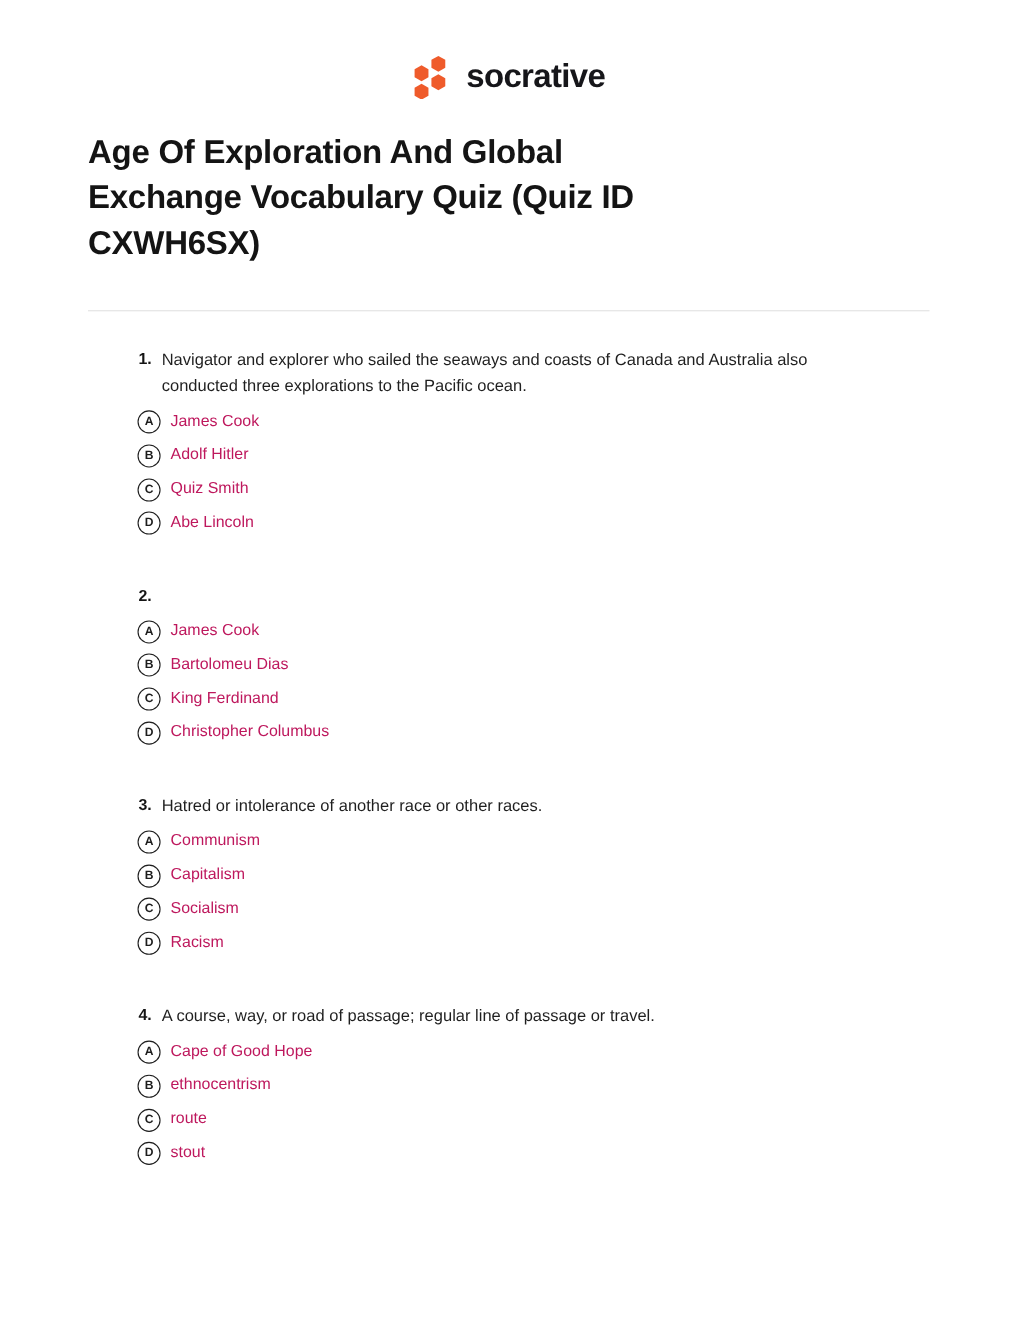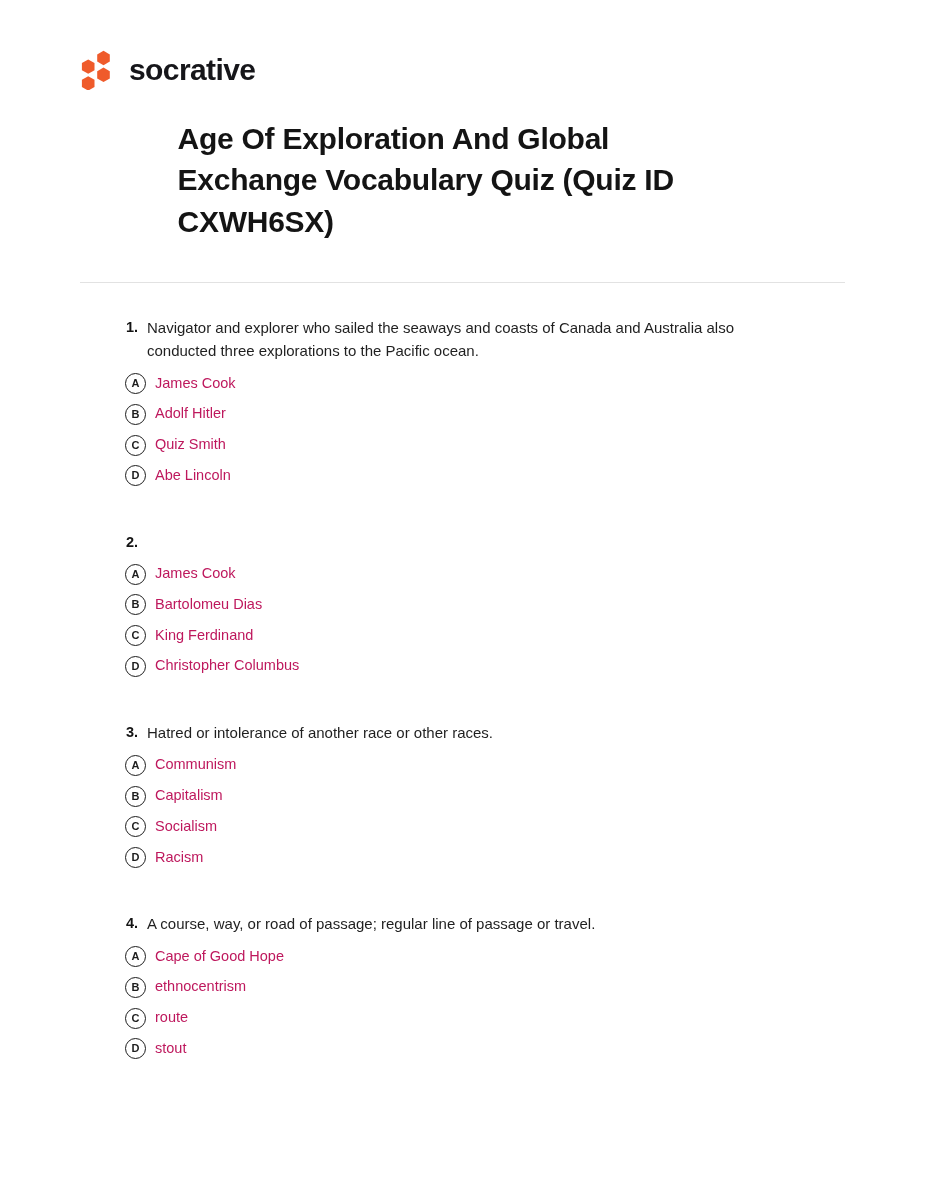--- a/index.html
+++ b/index.html
@@ -22,21 +22,21 @@
     height: 1200px;
     background: #ffffff;
     padding: 0;
     position: relative;
   }
 
   
   .header {
     display: flex;
     align-items: flex-start;
-    justify-content: space-between;
+    justify-content: center;
     padding: 46px 81px 0 80px;
   }
 
   .brand {
     display: flex;
     align-items: center;
     gap: 13px;
     padding-top: 4px;
   }
 
@@ -81,21 +81,21 @@
     background: #d8d8d8;
     flex: 0 0 auto;
     position: relative;
     top: -3px;
   }
 
   
   .title-block {
     display: flex;
     align-items: flex-start;
-    justify-content: center;
+    justify-content: flex-start;
     padding: 28px 81px 0 80px;
   }
 
   .quiz-title {
     font-size: 30px;
     font-weight: 700;
     line-height: 1.38;
     letter-spacing: -0.25px;
     color: #141414;
     max-width: 570px;

